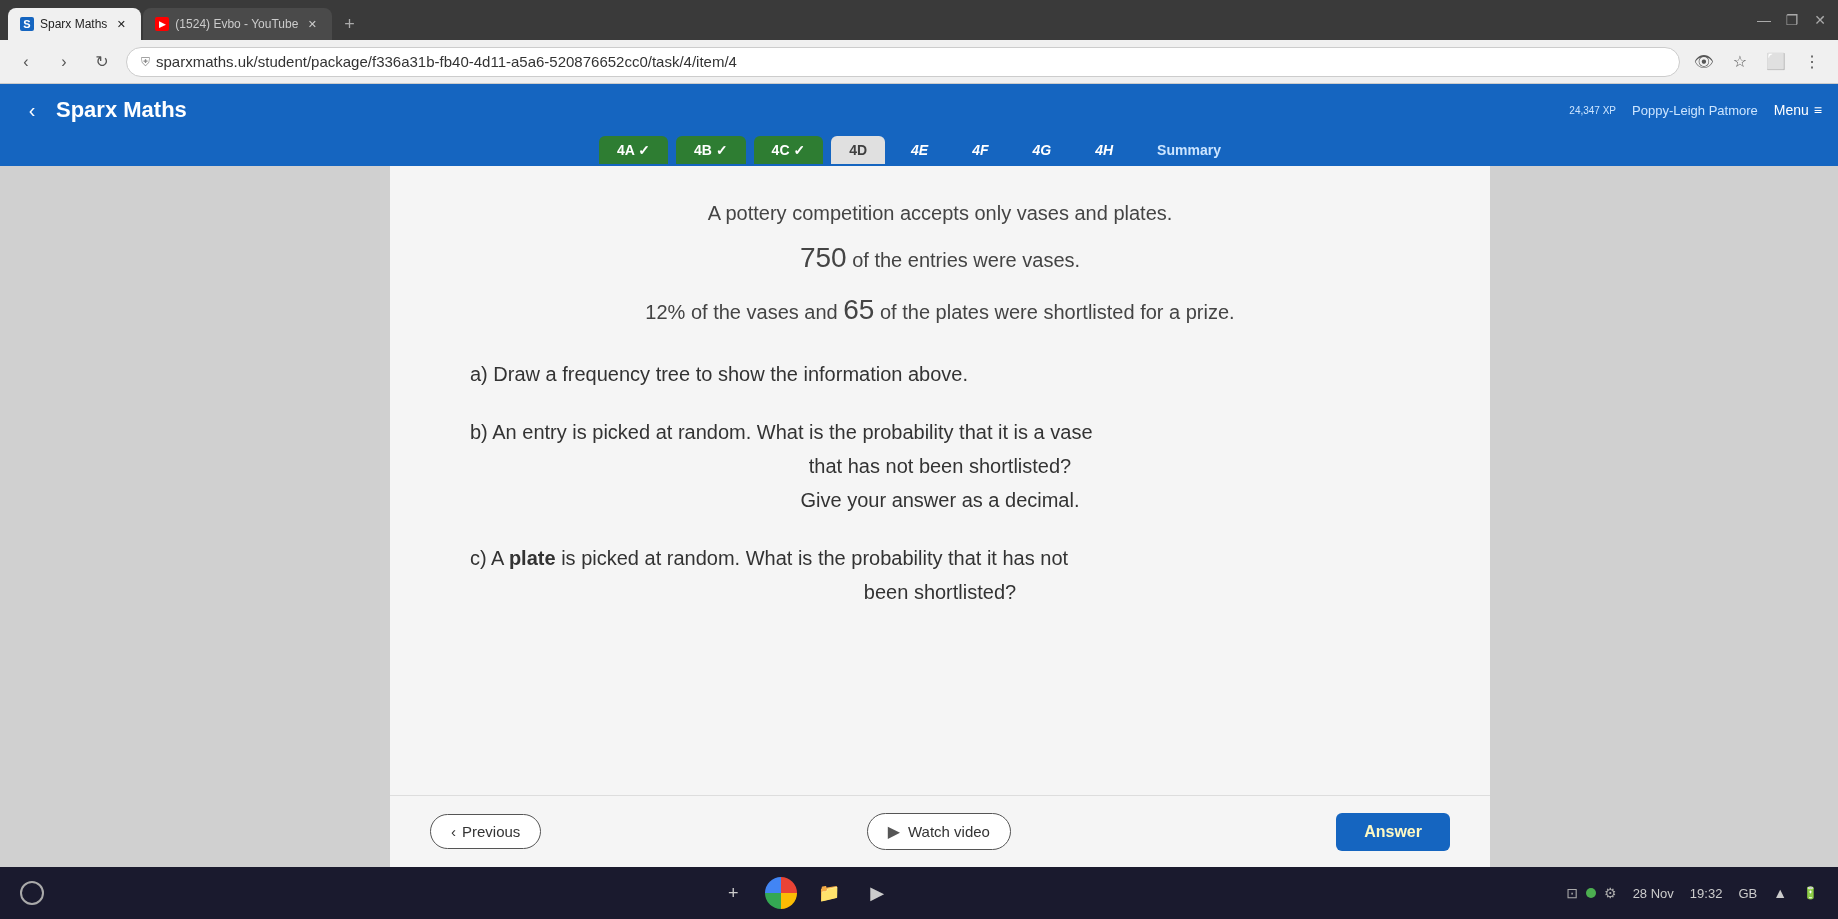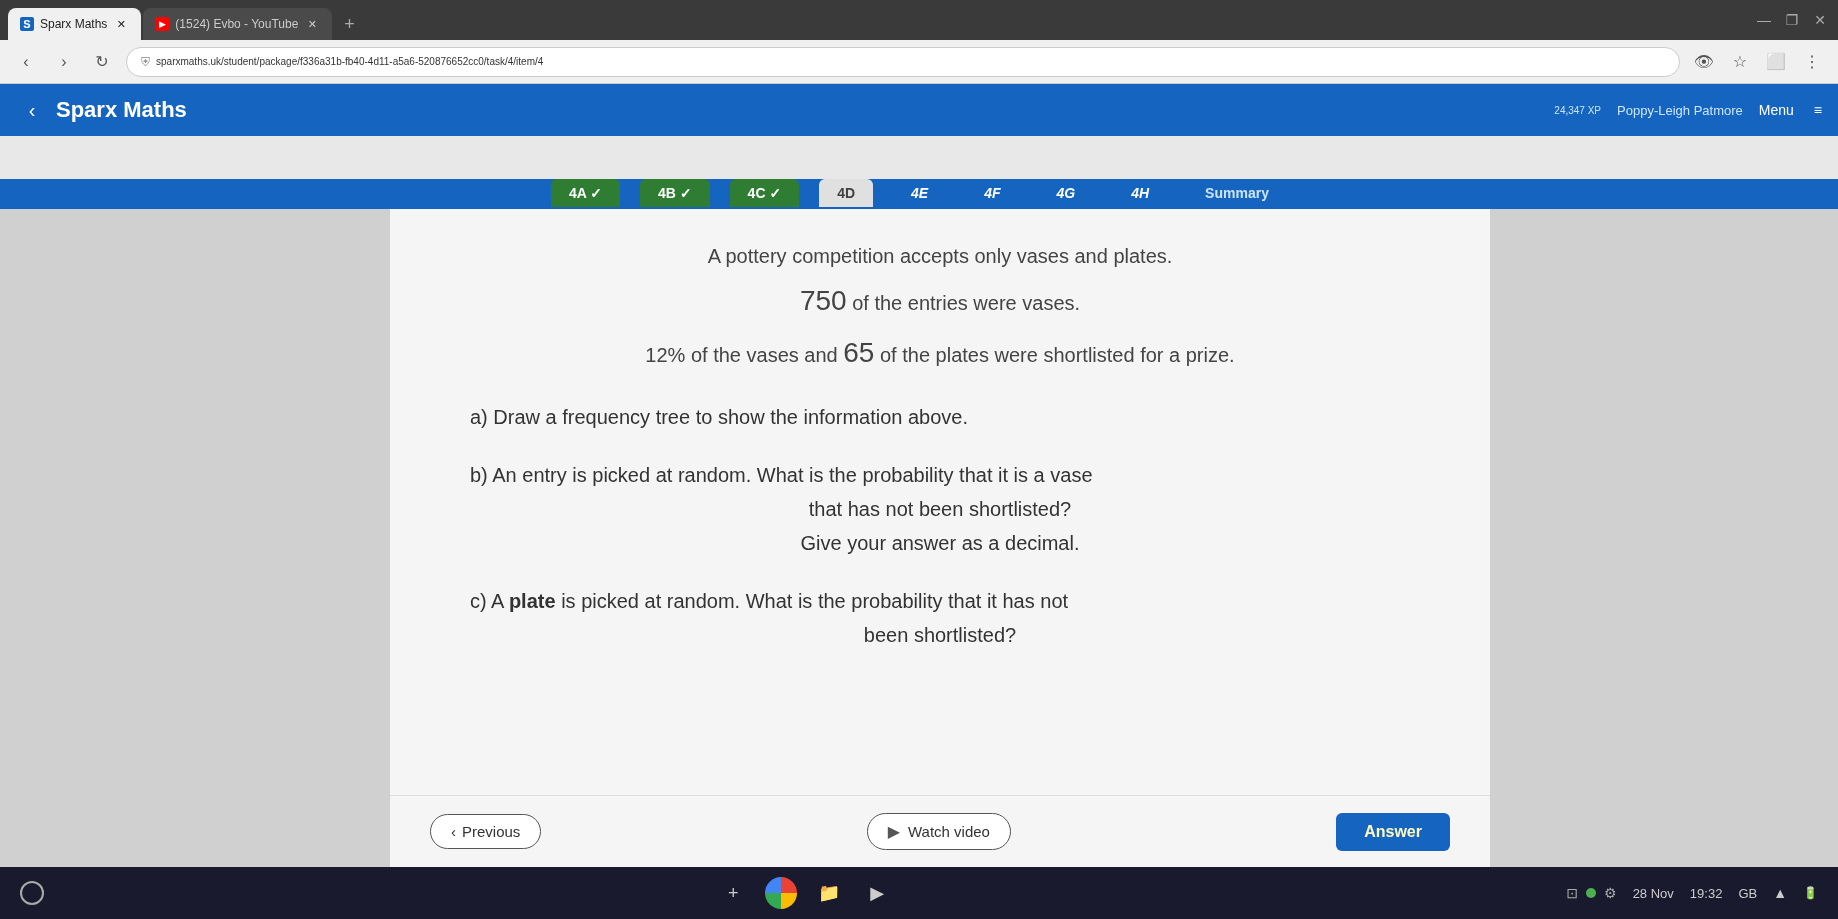--- a/index.html
+++ b/index.html
@@ -133,21 +133,21 @@
       align-items: center;
       gap: 6px;
     }
 
     .address-bar-icon {
       font-size: 12px;
       color: #888;
     }
 
     .address-text {
-      font-size: 10px;
+      font-size: 15px;
       color: #333;
     }
 
     .browser-actions {
       display: flex;
       gap: 8px;
       align-items: center;
     }
 
     
@@ -196,35 +196,34 @@
     }
 
     .xp-badge {
       color: #cce5ff;
       font-size: 10px;
     }
 
     .menu-btn {
       display: flex;
       align-items: center;
-      gap: 20px;
+      gap: 5px;
       color: white;
       cursor: pointer;
       font-size: 14px;
     }
 
     
     .task-tabs {
       background: #1565c0;
       display: flex;
       justify-content: center;
       padding: 0 0 0 0;
-      gap: 20px;
+      gap: 8px;
       padding-bottom: 2px;
-      margin-top: 43px;
     }
 
     .task-tab {
       padding: 6px 18px;
       border-radius: 6px 6px 0 0;
       font-size: 14px;
       font-weight: bold;
       cursor: pointer;
       color: white;
       background: transparent;

